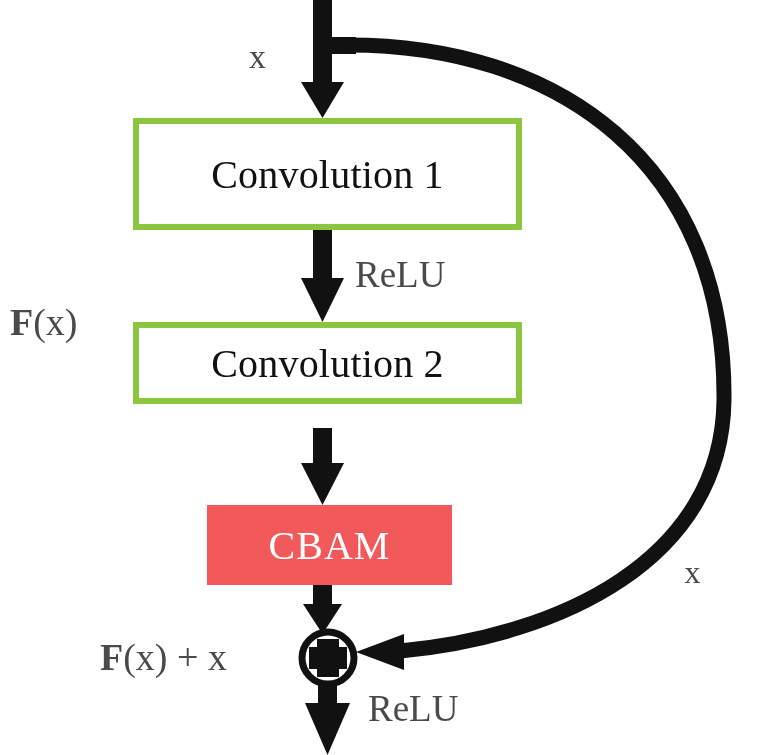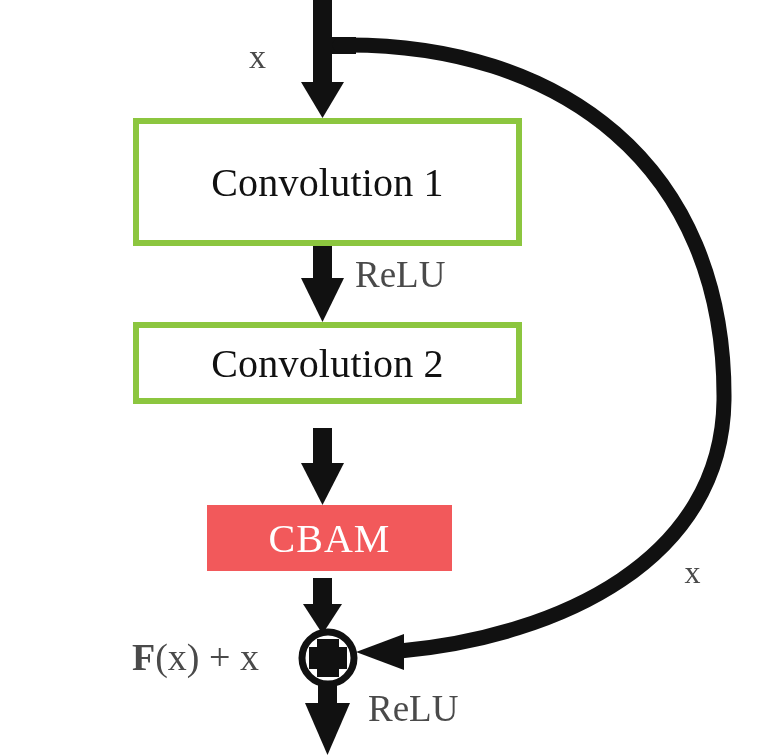--- a/index.html
+++ b/index.html
@@ -103,42 +103,45 @@
       <rect x="317" y="639" width="22" height="38" fill="#111111"></rect>
       <rect x="309" y="647" width="38" height="22" fill="#111111"></rect>
     </g>
 
     <g>
       <rect x="318" y="684" width="19" height="26" fill="#111111"></rect>
       <polygon points="305,703 350,703 327.5,755" fill="#111111"></polygon>
     </g>
   </svg>
 
-  <div class="node-box conv-box" style="left:133px; top:118px; width:389px; height:128px;">
+  <div class="node-box conv-box" style="left:133px; top:118px; width:389px; height:112px;">
     <span>Convolution 1</span>
   </div>
 
   <div class="node-box conv-box" style="left:133px; top:322px; width:389px; height:82px;">
     <span>Convolution 2</span>
   </div>
 
-  <div class="node-box cbam-box" style="left:207px; top:505px; width:245px; height:66px;">
+  <div class="node-box cbam-box" style="left:207px; top:505px; width:245px; height:80px;">
     <span>CBAM</span>
   </div>
 
   <div class="diagram-label label-x-input" style="left:249px; top:40px;">
     <span>x</span>
   </div>
 
   <div class="diagram-label label-relu" style="left:355px; top:256px;">
     <span>ReLU</span>
   </div>
 
+  <div class="diagram-label label-fx" style="left:10px; top:303px;">
+    <b>F</b><span>(x)</span>
+  </div>
 
-  <div class="diagram-label label-fxx" style="left:100px; top:638px;margin-left:32px;">
+  <div class="diagram-label label-fxx" style="left:100px; top:638px;">
     <b>F</b><span>(x) + x</span>
   </div>
 
   <div class="diagram-label label-identity" style="left:625px; top:555px; width:135px;">
     <div>x</div>
   </div>
 
   <div class="diagram-label label-relu" style="left:368px; top:690px;">
     <span>ReLU</span>
   </div>

